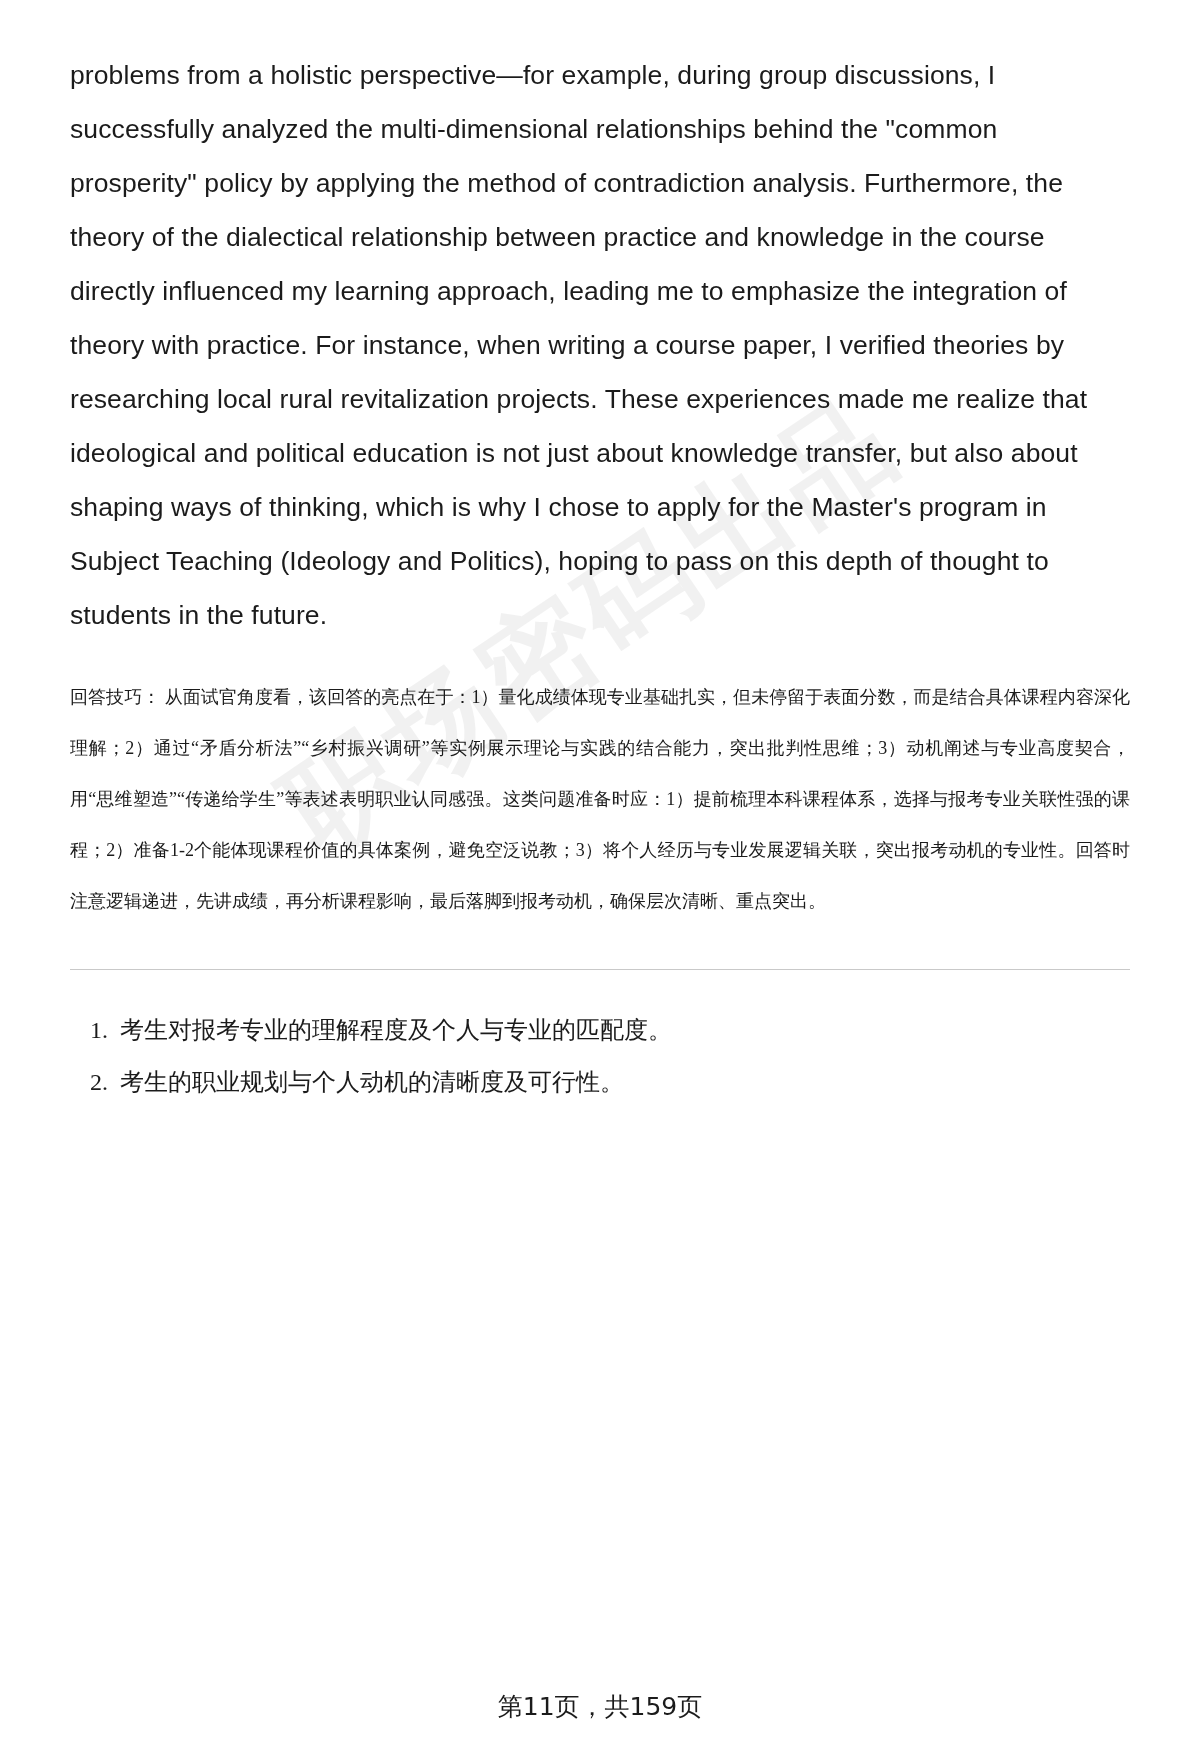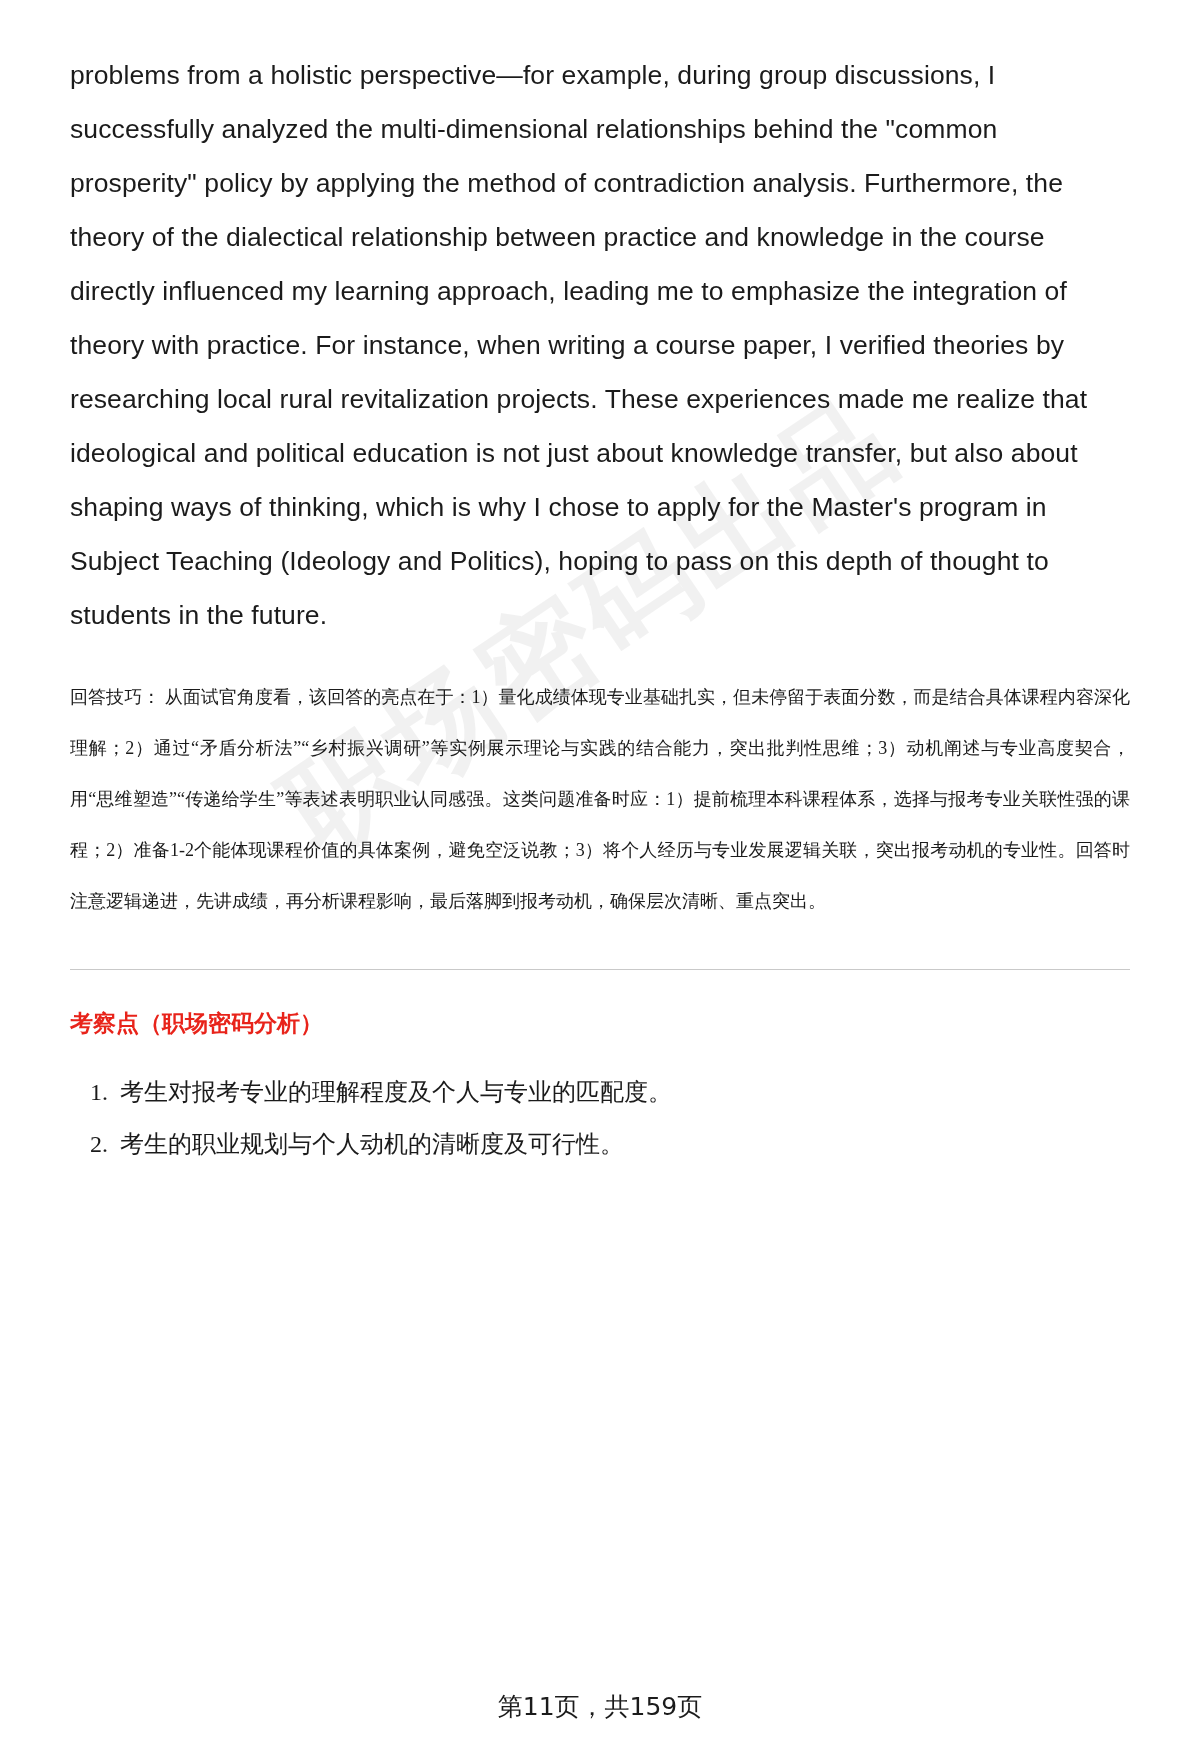--- a/index.html
+++ b/index.html
@@ -119,21 +119,20 @@
 <div class="page">
   <div class="content">
 
     <p class="en">problems from a holistic perspective—for example, during group discussions, I successfully analyzed the multi-dimensional relationships behind the "common prosperity" policy by applying the method of contradiction analysis. Furthermore, the theory of the dialectical relationship between practice and knowledge in the course directly influenced my learning approach, leading me to emphasize the integration of theory with practice. For instance, when writing a course paper, I verified theories by researching local rural revitalization projects. These experiences made me realize that ideological and political education is not just about knowledge transfer, but also about shaping ways of thinking, which is why I chose to apply for the Master's program in Subject Teaching (Ideology and Politics), hoping to pass on this depth of thought to students in the future.</p>
 
     <p class="cn">回答技巧： 从面试官角度看，该回答的亮点在于：1）量化成绩体现专业基础扎实，但未停留于表面分数，而是结合具体课程内容深化理解；2）通过“矛盾分析法”“乡村振兴调研”等实例展示理论与实践的结合能力，突出批判性思维；3）动机阐述与专业高度契合，用“思维塑造”“传递给学生”等表述表明职业认同感强。这类问题准备时应：1）提前梳理本科课程体系，选择与报考专业关联性强的课程；2）准备1-2个能体现课程价值的具体案例，避免空泛说教；3）将个人经历与专业发展逻辑关联，突出报考动机的专业性。回答时注意逻辑递进，先讲成绩，再分析课程影响，最后落脚到报考动机，确保层次清晰、重点突出。</p>
 
     <hr class="divider">
 
 
-    <h3 class="sub-heading">考察点（职场密码分析）</h3>
 
     <ol class="points">
       <li>考生对报考专业的理解程度及个人与专业的匹配度。</li>
       <li>考生的职业规划与个人动机的清晰度及可行性。</li>
     </ol>
 
   </div>
 
   <div class="footer">第11页，共159页</div>
 </div>

